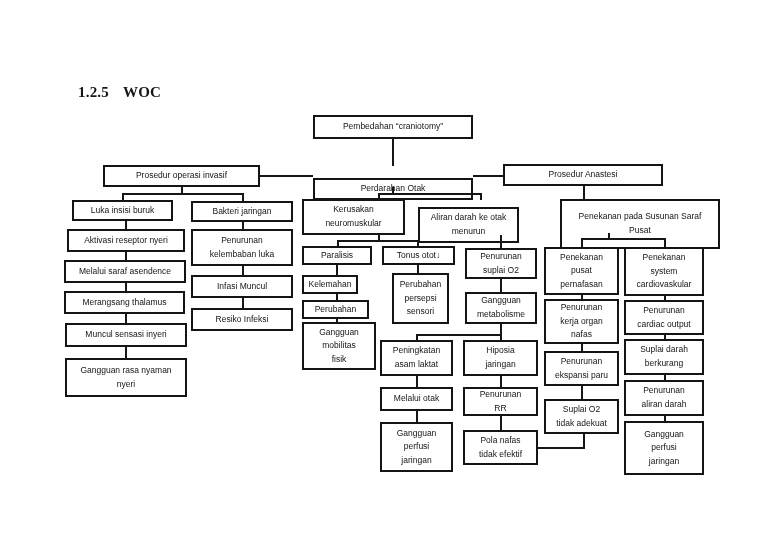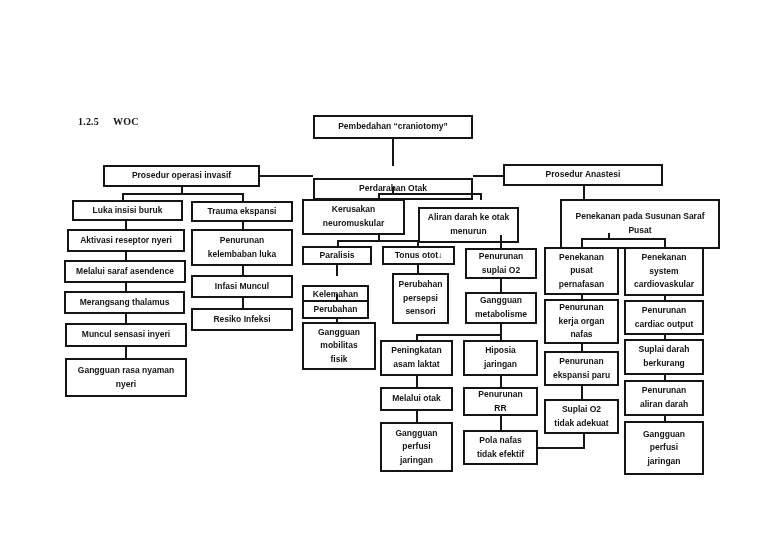--- a/index.html
+++ b/index.html
@@ -4,34 +4,34 @@
 <style>
   html,body{margin:0;padding:0;background:#e9e9e9;}
   #page{
     position:relative;
     width:768px;height:543px;
     background:#ffffff;
     font-family:"Liberation Sans", sans-serif;
     overflow:hidden;
   }
   #doc-title{
-    position:absolute;left:78px;top:116px;
+    position:absolute;left:78px;top:84px;
     font-family:"Liberation Serif", serif;
-    font-weight:bold;font-size:10px;color:#161616;
+    font-weight:bold;font-size:15px;color:#161616;
     letter-spacing:0.2px;
     text-align:center;
   }
   #doc-title .num{margin-right:14px;}
   .node{
     position:absolute;
     box-sizing:border-box;
     border:2px solid #141414;
     background:#ffffff;
     color:#141414;
-    font-weight:bold;
+    font-weight:normal;
     font-size:8.5px;
     line-height:1.6;
     display:flex;
     align-items:center;
     justify-content:center;
     text-align:center;
     white-space:pre-line;
     padding:0 2px;
   }
   .line{
@@ -44,41 +44,41 @@
 
 <div id="page">
   <div id="doc-title">
     <span class="num">1.2.5</span><span>WOC</span>
   </div>
   <div id="stage">
       <div class="node" style="left: 313px; top: 115px; width: 160px; height: 24px;">Pembedahan “craniotomy”</div>
       <div class="node" style="left: 103px; top: 165px; width: 157px; height: 22px;">Prosedur operasi invasif</div>
       <div class="node" style="left: 313px; top: 178px; width: 160px; height: 22px;">Perdarahan Otak</div>
       <div class="node" style="left: 503px; top: 164px; width: 160px; height: 22px;">Prosedur Anastesi</div>
-      <div class="node" style="left: 72px; top: 200px; width: 111px; height: 21px;">Luka insisi buruk</div>
-      <div class="node" style="left: 191px; top: 201px; width: 102px; height: 21px;">Trauma ekspansi</div>
+      <div class="node" style="left: 72px; top: 200px; width: 101px; height: 21px;">Luka insisi buruk</div>
+      <div class="node" style="left: 191px; top: 201px; width: 102px; height: 21px;">Bakteri jaringan</div>
       <div class="node" style="left: 302px; top: 199px; width: 103px; height: 36px;">Kerusakan
 neuromuskular</div>
       <div class="node" style="left: 418px; top: 199px; width: 101px; height: 36px; margin-top: 8px;">Aliran darah ke otak
 menurun</div>
       <div class="node" style="left: 528px; top: 199px; width: 160px; height: 50px; margin-left: 32px;">Penekanan pada Susunan Saraf
 Pusat</div>
       <div class="node" style="left: 67px; top: 229px; width: 118px; height: 23px;">Aktivasi reseptor nyeri</div>
       <div class="node" style="left: 64px; top: 260px; width: 122px; height: 23px;">Melalui saraf asendence</div>
       <div class="node" style="left: 64px; top: 291px; width: 121px; height: 23px;">Merangsang thalamus</div>
       <div class="node" style="left: 65px; top: 323px; width: 122px; height: 24px;">Muncul sensasi inyeri</div>
       <div class="node" style="left: 65px; top: 358px; width: 122px; height: 39px;">Gangguan rasa nyaman
 nyeri</div>
       <div class="node" style="left: 191px; top: 229px; width: 102px; height: 37px;">Penurunan
 kelembaban luka</div>
       <div class="node" style="left: 191px; top: 275px; width: 102px; height: 23px;">Infasi Muncul</div>
       <div class="node" style="left: 191px; top: 308px; width: 102px; height: 23px;">Resiko Infeksi</div>
       <div class="node" style="left: 302px; top: 246px; width: 70px; height: 19px;">Paralisis</div>
       <div class="node" style="left: 382px; top: 246px; width: 73px; height: 19px;">Tonus otot↓</div>
-      <div class="node" style="left: 302px; top: 285px; width: 67px; height: 19px;">Kelemahan</div>
+      <div class="node" style="left: 302px; top: 275px; width: 56px; height: 19px;">Kelemahan</div>
       <div class="node" style="left: 302px; top: 300px; width: 67px; height: 19px;">Perubahan</div>
       <div class="node" style="left: 302px; top: 322px; width: 74px; height: 48px;">Gangguan
 mobilitas
 fisik</div>
       <div class="node" style="left: 392px; top: 273px; width: 57px; height: 51px;">Perubahan
 persepsi
 sensori</div>
       <div class="node" style="left: 465px; top: 248px; width: 72px; height: 31px;">Penurunan
 suplai O2</div>
       <div class="node" style="left: 465px; top: 292px; width: 72px; height: 32px;">Gangguan

